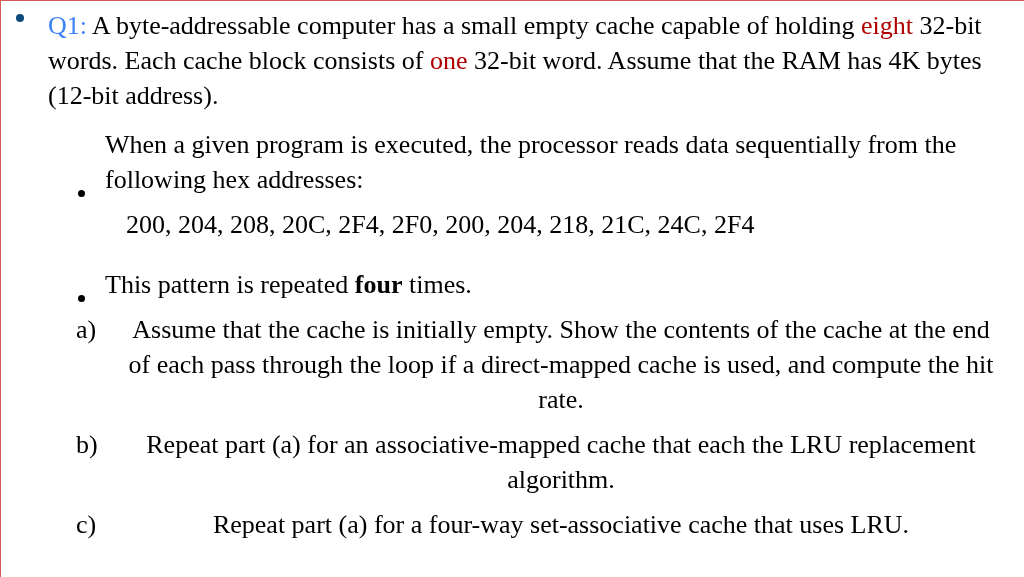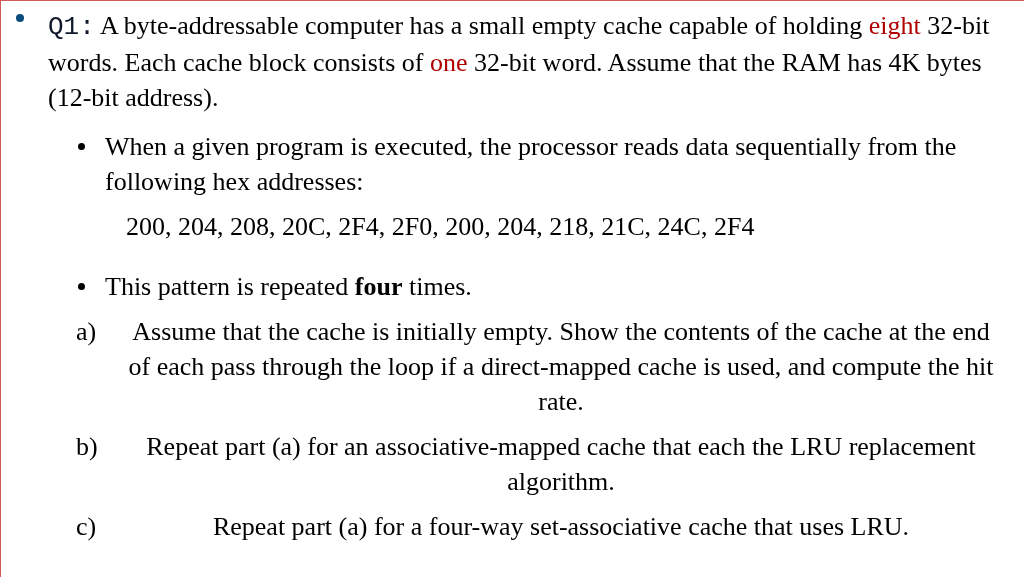--- a/index.html
+++ b/index.html
@@ -37,33 +37,32 @@
     .top-bullet {
       position: absolute;
       left: 16px;
       top: 14px;
       width: 8px;
       height: 8px;
       border-radius: 50%;
       background: #0a4b7a;
     }
     .question-label {
-      color: #0f172a;
-      font-family: Liberation Mono, monospace;
+      color: #3b82f6;
     }
     .highlight {
       color: #b00000;
       text-align: center;
     }
     .q-intro {
       margin-bottom: 14px;
     }
     .bullet-row {
       display: flex;
-      align-items: flex-start;
+      align-items: flex-end;
       margin-bottom: 10px;
       padding-left: 30px;
     }
     .bullet {
       width: 7px;
       height: 7px;
       border-radius: 50%;
       background: #000000;
       margin-top: 14px;
       margin-right: 20px;

